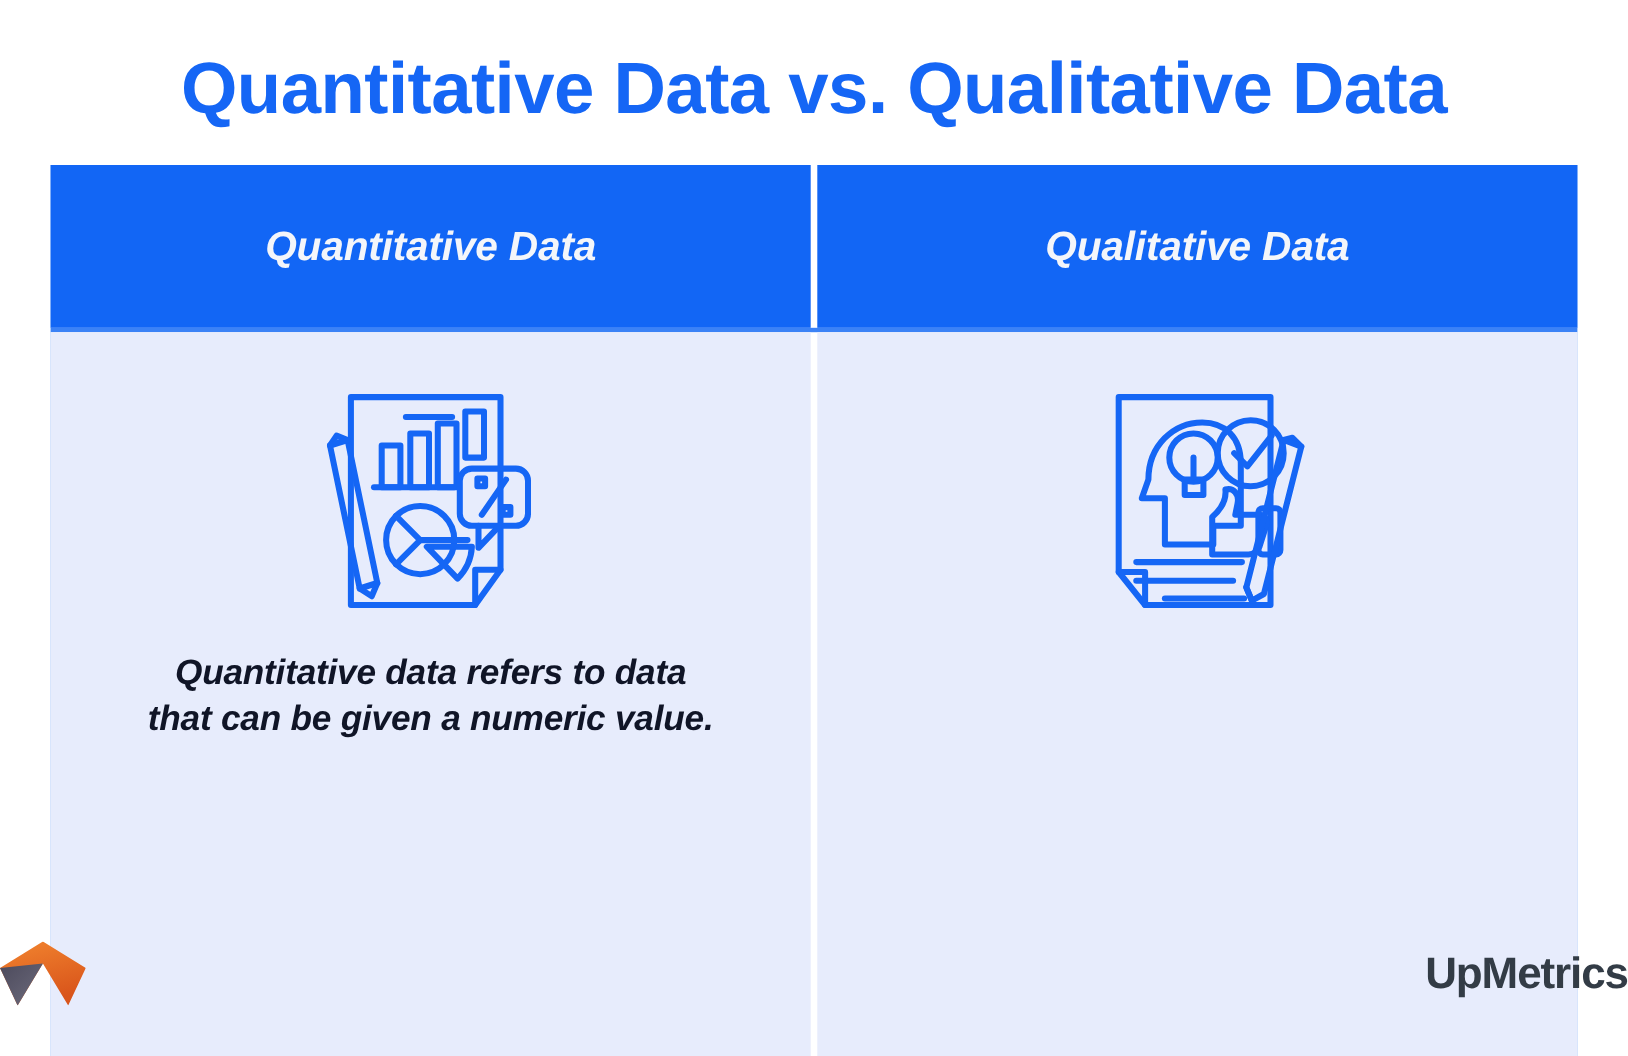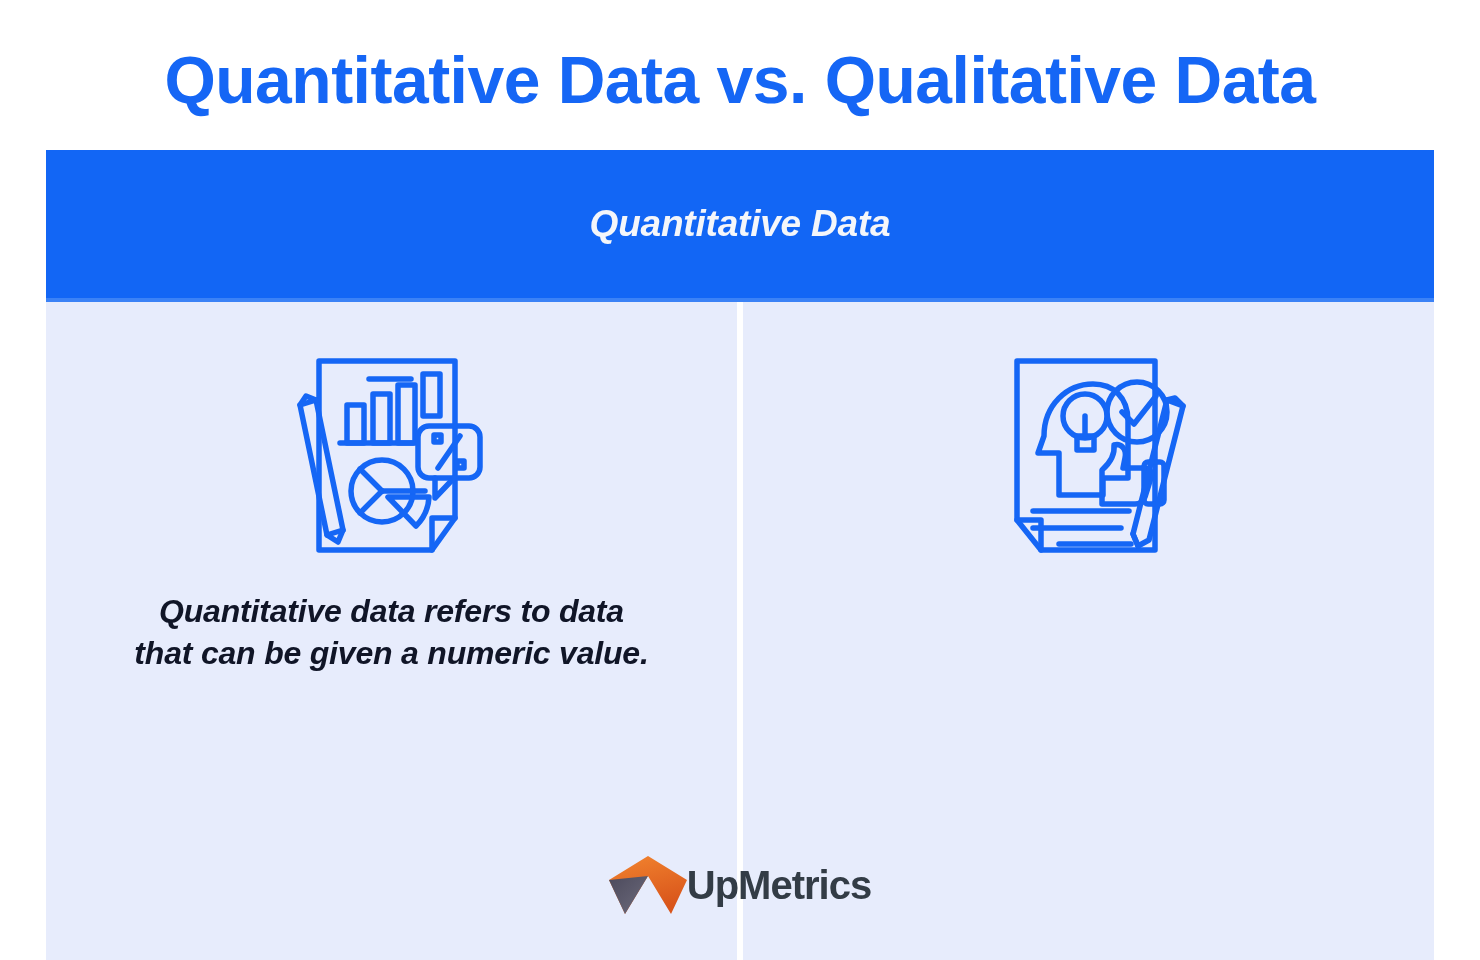--- a/index.html
+++ b/index.html
@@ -107,21 +107,21 @@
   .body-cell.right .cell-desc { max-width: 600px; }
 
   
   .brand {
     position: absolute;
     left: 0;
     top: 856px;
     width: 1480px;
     display: flex;
     align-items: center;
-    justify-content: center;
+    justify-content: space-between;
   }
   .brand-mark {
     width: 78px;
     height: 58px;
     display: block;
   }
   .brand-mark svg { display: block; width: 100%; height: 100%; }
   .brand-name {
     font-size: 40px;
     font-weight: bold;
@@ -135,20 +135,23 @@
 
 <div class="page">
 
   <div class="page-title">Quantitative Data vs. Qualitative Data</div>
 
   <div class="compare-table">
 
     <div class="table-header-row">
       <div class="header-cell">
         <span>Quantitative Data</span>
+      </div>
+      <div class="header-cell">
+        <span>Qualitative Data</span>
       </div>
     </div>
 
     <div class="table-body-row">
 
       <div class="body-cell left">
         <div class="cell-icon">
           <svg viewBox="0 0 200 212" fill="none" xmlns="http://www.w3.org/2000/svg" stroke="#1566F5" stroke-width="5.5" stroke-linecap="round" stroke-linejoin="round">
 
             <path d="M27 11 H163 V152 V168 L140 200 H27 Z"></path>

